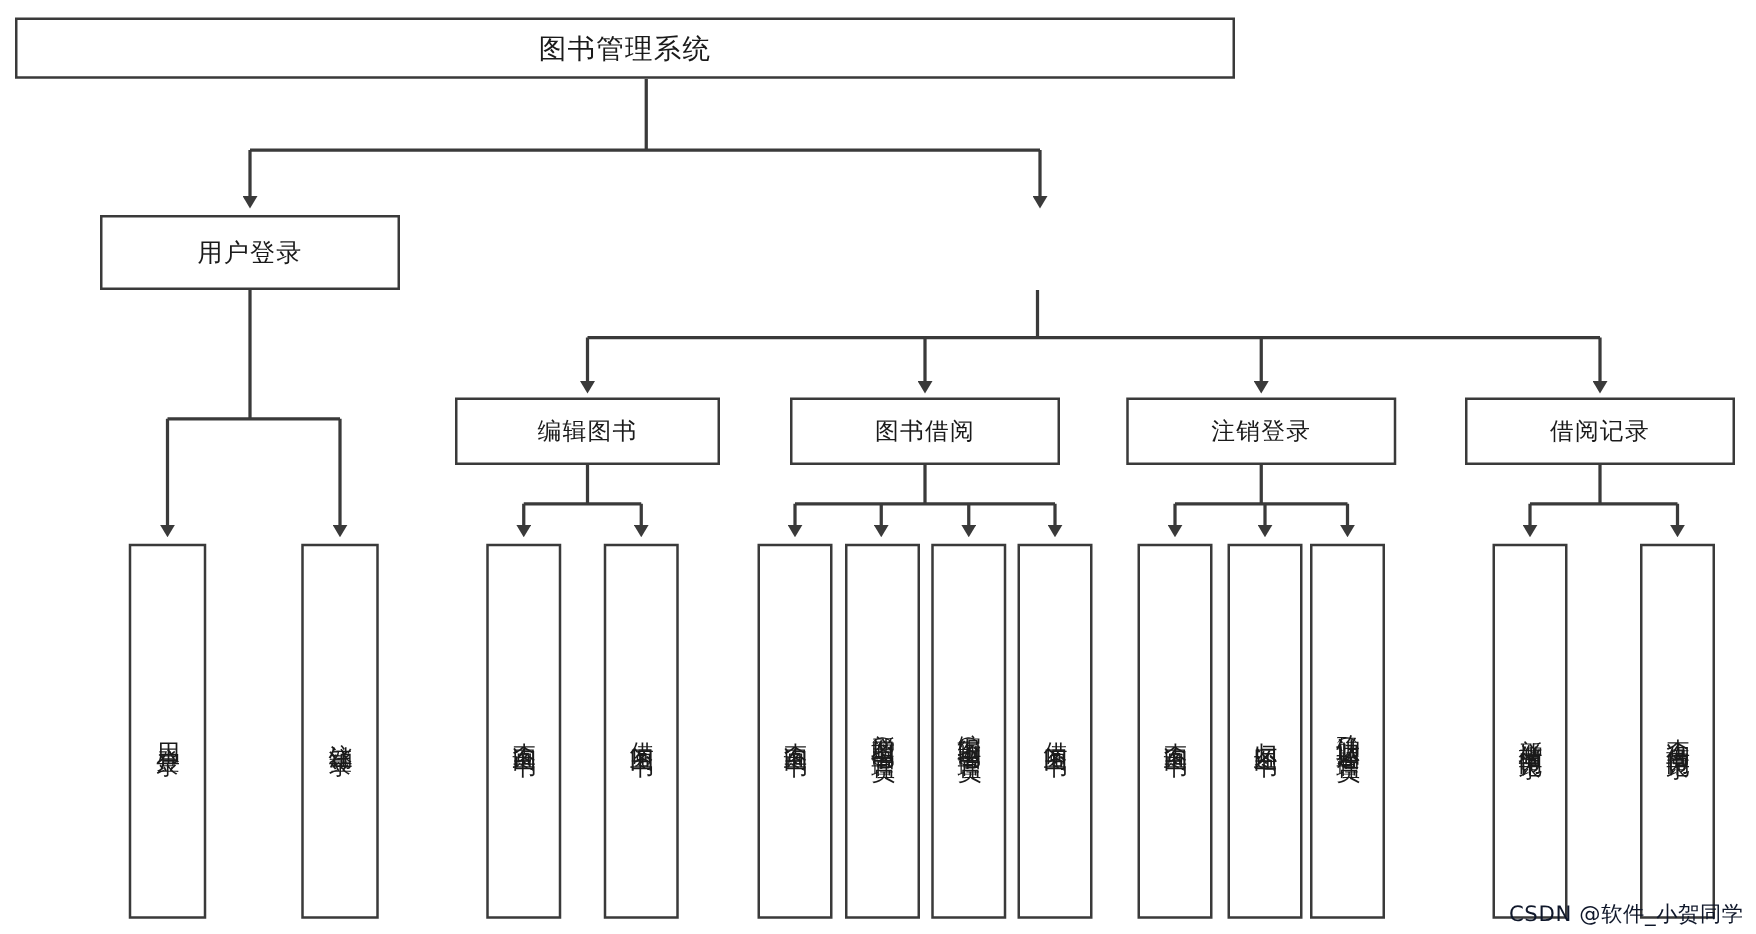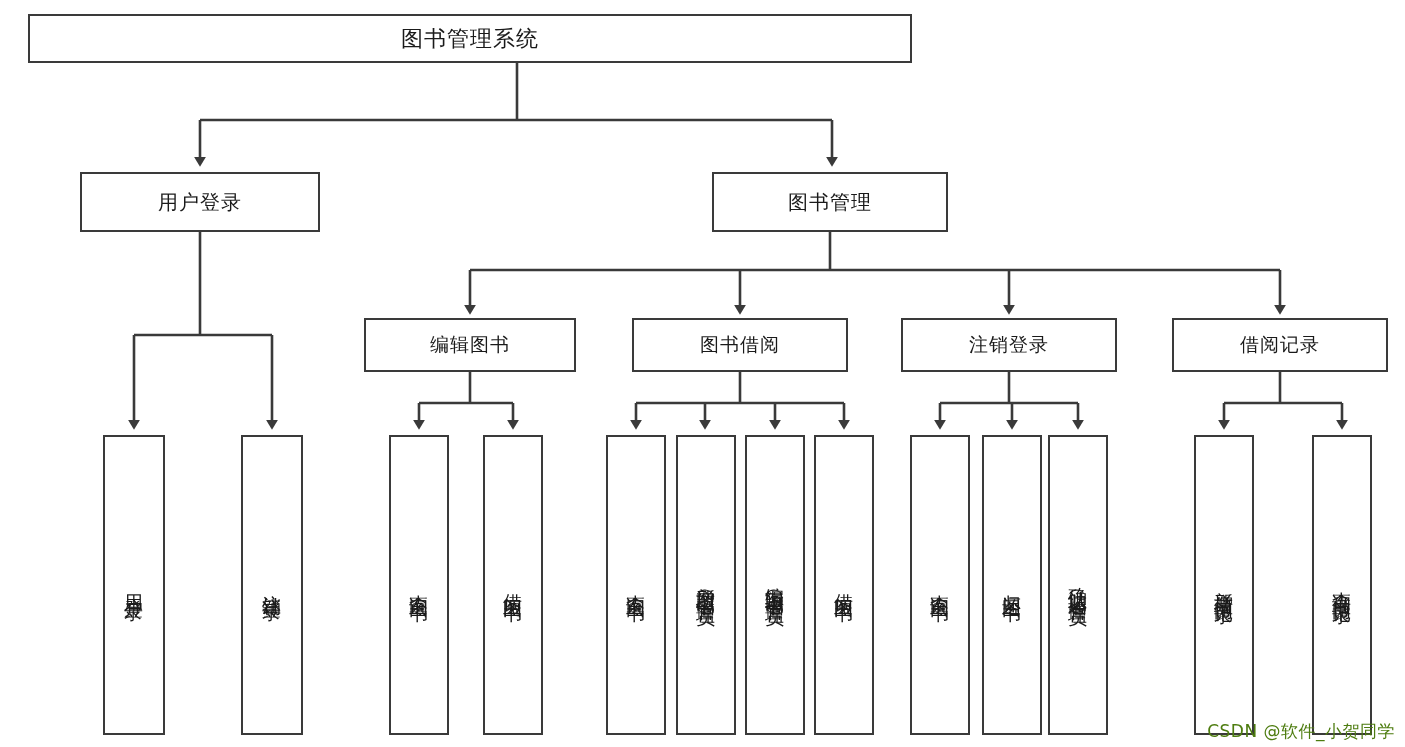--- a/index.html
+++ b/index.html
@@ -68,21 +68,21 @@
     display:flex;
     align-items:center;
     justify-content:center;
   }
   
   #watermark{
     position:absolute;
     right:10px;
     bottom:4px;
     font-size:17px;
-    color:#4d7c0f;
+    color:#0f172a;
     white-space:nowrap;
     letter-spacing:0.5px;
   }
 </style>
 </head>
 <body>
 
 <div id="canvas">
 
   <svg id="wires" viewBox="0 0 1405 747" width="1405" height="747">
@@ -130,30 +130,27 @@
       <path d="M1012,403 L1012,421" marker-end="url(#arrow)"></path>
       <path d="M1078,403 L1078,421" marker-end="url(#arrow)"></path>
 
       <path d="M1280,372 L1280,403"></path>
       <path d="M1224,403 L1342,403"></path>
       <path d="M1224,403 L1224,421" marker-end="url(#arrow)"></path>
       <path d="M1342,403 L1342,421" marker-end="url(#arrow)"></path>
     </g>
   </svg>
 
-  <div class="node root" style="left:28px;top:14px;width:884px;height:49px;">
+  <div class="node root" style="left:12px;top:14px;width:976px;height:49px;">
     <span>图书管理系统</span>
   </div>
 
   <div class="node lvl2" style="left:80px;top:172px;width:240px;height:60px;">
     <span>用户登录</span>
   </div>
-  <div class="node lvl2" style="left:712px;top:172px;width:236px;height:60px;">
-    <span>图书管理</span>
-  </div>
 
   <div class="node lvl3" style="left:364px;top:318px;width:212px;height:54px;">
     <span>编辑图书</span>
   </div>
   <div class="node lvl3" style="left:632px;top:318px;width:216px;height:54px;align-items:center;">
     <span>图书借阅</span>
   </div>
   <div class="node lvl3" style="left:901px;top:318px;width:216px;height:54px;">
     <span>注销登录</span>
   </div>

